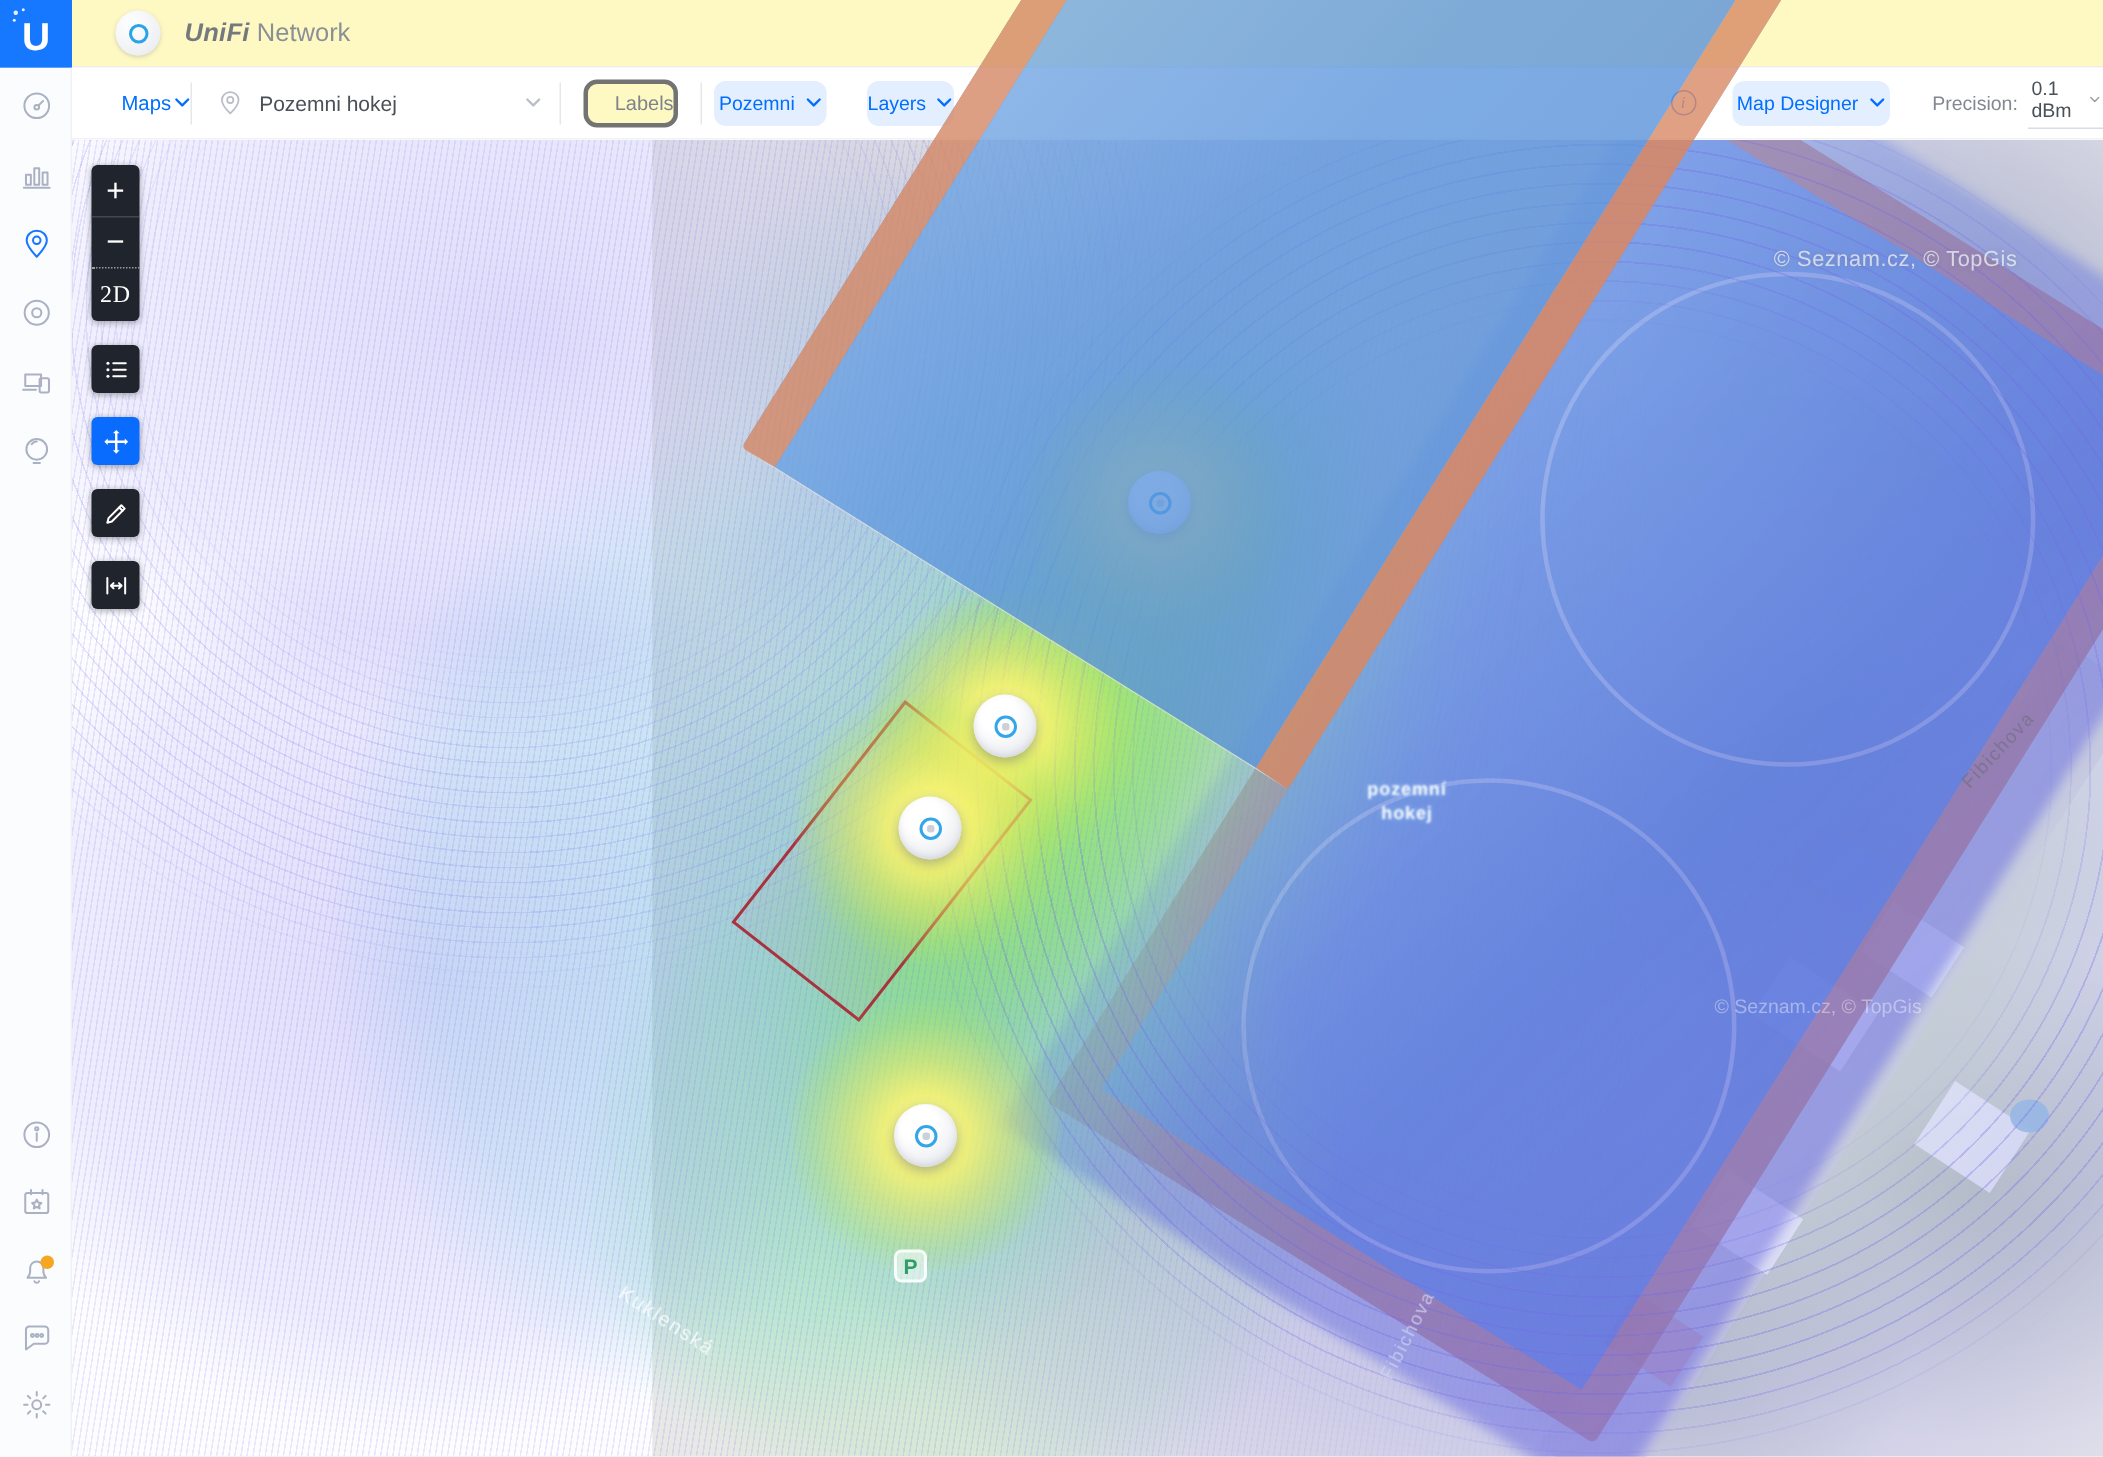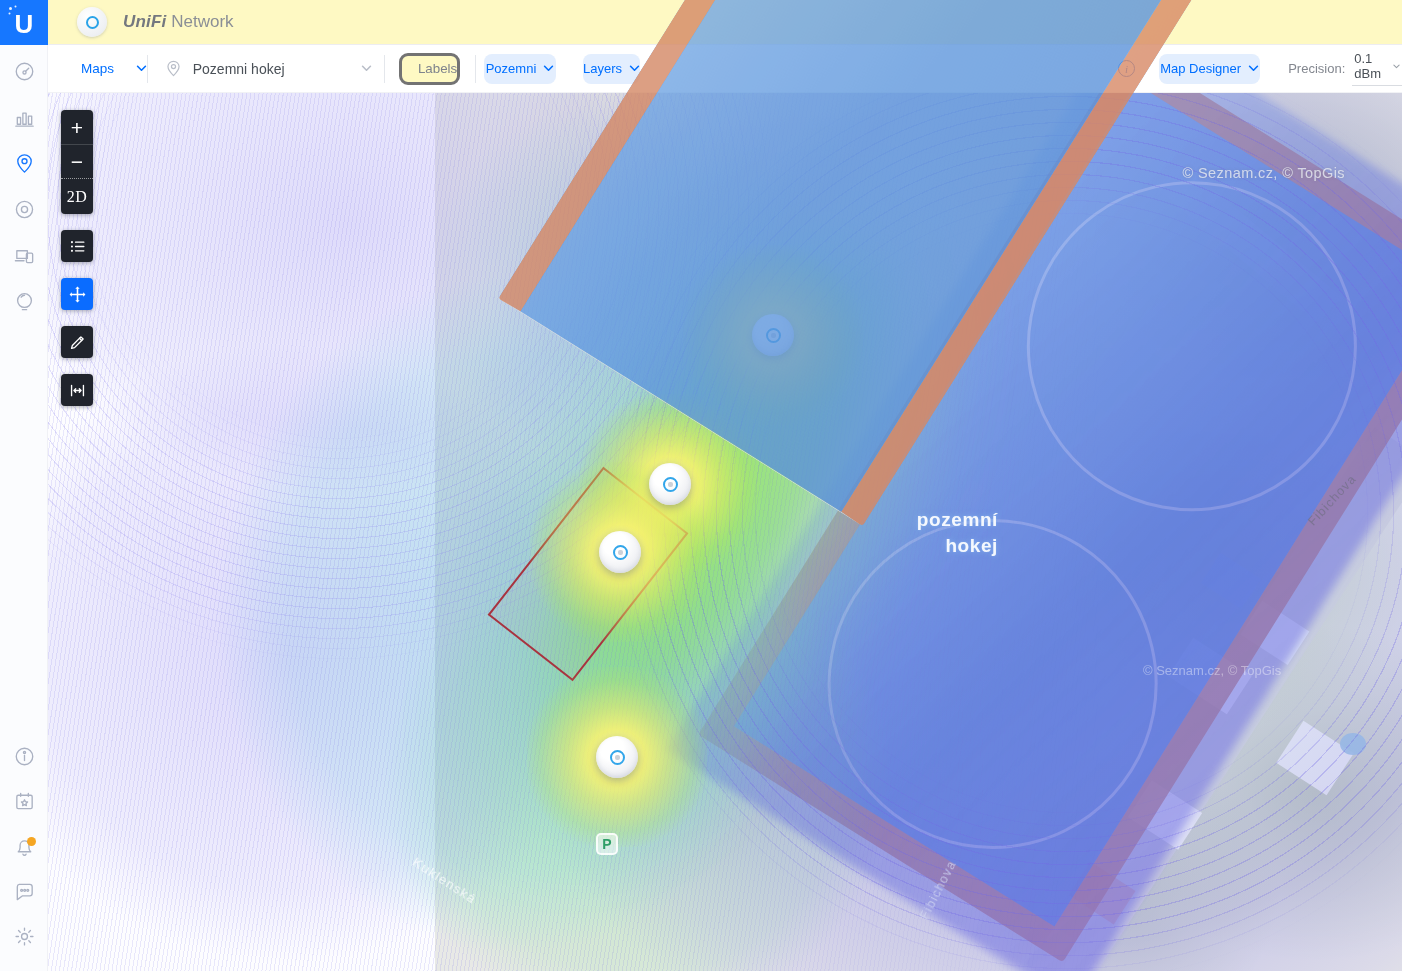--- a/index.html
+++ b/index.html
@@ -24,21 +24,21 @@
   
   .header { position:fixed; left:48px; top:0; width:1354px; height:45px; background:#fef9c3; border-bottom:1px solid #ededf1; display:flex; align-items:center; z-index:20; }
   .ap-logo { width:30px; height:30px; border-radius:50%; margin-left:29px; background:radial-gradient(circle at 35% 30%, #ffffff, #eef0f3 70%, #e2e5ea); box-shadow:0 1px 3px rgba(120,130,150,.35); display:flex; align-items:center; justify-content:center; }
   .ap-logo .ring { width:13px; height:13px; border:2px solid #2aa3e8; border-radius:50%; }
   .title { margin-left:16px; font-size:17px; color:#8b8f96; }
   .title .brand { font-weight:700; font-style:italic; color:#74787f; letter-spacing:.2px; }
 
   
   .toolbar { position:fixed; left:48px; top:45px; width:1354px; height:48px; background:#fff; border-bottom:1px solid #f1f2f5; display:flex; align-items:center; z-index:20; font-size:13px; }
   .vdiv { width:1px; height:28px; background:#e4e7ec; }
-  .maps-menu { margin-left:33px; color:#006fff; display:flex; align-items:center; gap:22px; cursor:pointer; font-size:13.5px; }
+  .maps-menu { margin-left:33px; color:#006fff; display:flex; align-items:center; gap:2px; cursor:pointer; font-size:13.5px; }
   .chev { width:11px; height:7px; }
   .chev polyline { fill:none; stroke:currentColor; stroke-width:1.8; stroke-linecap:round; stroke-linejoin:round; }
   .map-selector { width:288px; height:34px; display:flex; align-items:center; gap:10px; margin:0 12px 0 16px; color:#4a5057; font-size:14px; cursor:pointer; }
   .map-selector .pin { color:#b9bec8; }
   .map-selector .chev { margin-left:auto; color:#b9bec8; }
   .btn-plain { width:82px; height:32px; border:3px solid #737373; border-radius:9px; background:#fef9c3; color:#7e838c; display:flex; align-items:center; justify-content:flex-end; margin:0 15px; cursor:pointer; }
   .pill { height:30px; border-radius:8px; background:#e3eefe; color:#006fff; display:flex; align-items:center; justify-content:center; gap:7px; cursor:pointer; font-size:13px; }
   .pill.radios { width:100px; margin-left:8px; }
   .pill.layers { width:76px; margin-left:27px; }
   .pill.designer { width:140px; margin-left:24px; }
@@ -113,21 +113,21 @@
   .ap-layer { inset:0; }
   .ap-glow { position:absolute; width:180px; height:180px; pointer-events:none;
     background:radial-gradient(circle, rgba(255,252,175,.95) 0%, rgba(252,244,110,.85) 22%, rgba(236,238,95,.55) 40%, rgba(190,232,90,.26) 60%, transparent 74%); }
   .ap-device { position:absolute; width:42px; height:42px; margin:-21px 0 0 -21px; border-radius:50%; cursor:pointer;
     background:radial-gradient(circle at 38% 30%, #ffffff 30%, #f1f2f5 62%, #dde0e6); 
     box-shadow:0 3px 8px rgba(60,70,95,.35), inset 0 -2px 4px rgba(150,160,180,.25);
     display:flex; align-items:center; justify-content:center; }
   .ap-device .ring { width:15px; height:15px; border:2.4px solid #33a6ea; border-radius:50%; display:flex; align-items:center; justify-content:center; }
   .ap-device .dot { width:5px; height:5px; border-radius:2px; background:#ccd1d9; }
 
-  .venue-label { left:830px; top:414px; width:120px; text-align:right; color:rgba(255,255,255,.92); font-weight:700; font-size:19px; letter-spacing:.6px; line-height:1.35; text-shadow:0 0 6px rgba(130,175,235,.95), 0 0 2px rgba(140,180,235,.8); filter:blur(.6px); }
+  .venue-label { left:830px; top:425px; width:120px; text-align:center; color:rgba(255,255,255,.92); font-weight:700; font-size:12px; letter-spacing:.6px; line-height:1.35; text-shadow:0 0 6px rgba(130,175,235,.95), 0 0 2px rgba(140,180,235,.8); filter:blur(.6px); }
   .street-label { color:rgba(255,255,255,.78); font-size:13.5px; letter-spacing:1.2px; filter:blur(.5px); white-space:nowrap; }
   .lbl-kuklenska { left:360px; top:780px; transform:rotate(33deg); }
   .lbl-fibichova-right { left:1252px; top:400px; transform:rotate(-47deg); color:rgba(100,105,115,.5); font-size:12.5px; filter:none; }
   .lbl-fibichova-bottom { left:858px; top:790px; transform:rotate(-63deg); color:rgba(205,210,240,.8); font-size:12.5px; }
   .attribution { right:57px; top:72px; color:rgba(236,238,243,.78); font-size:14.5px; letter-spacing:.4px; text-shadow:0 0 3px rgba(110,115,125,.35); }
   .attribution-faint { left:1095px; top:570px; color:rgba(255,255,255,.4); font-size:13px; }
   .parking-icon { left:548px; top:740px; width:22px; height:22px; border-radius:5px; background:rgba(255,255,255,.5); border:2px solid rgba(255,255,255,.85); color:#2f9e68; font-weight:700; font-size:14px; display:flex; align-items:center; justify-content:center; }
 
   
   .tools { left:13px; top:17px; width:32px; z-index:10; }

